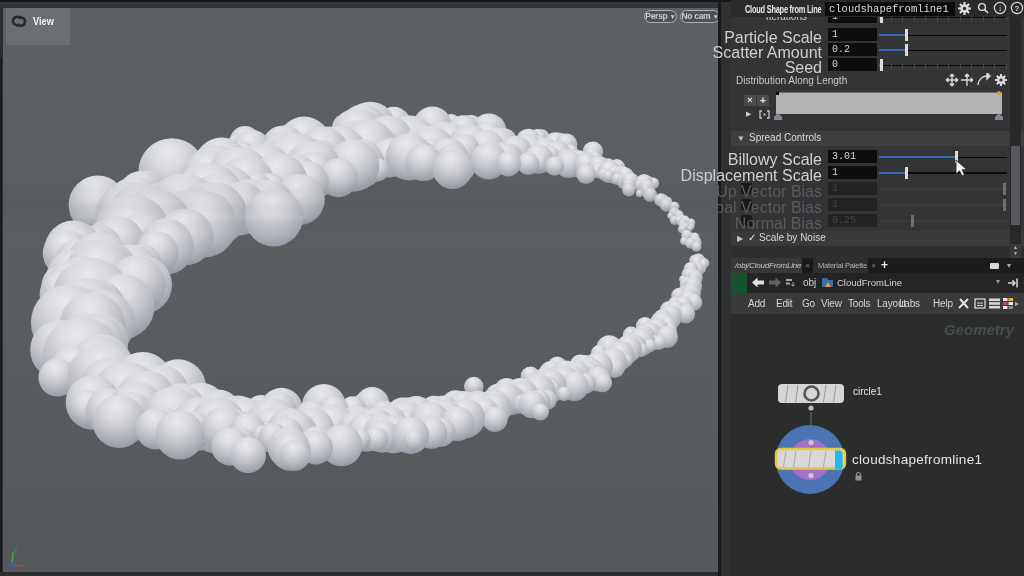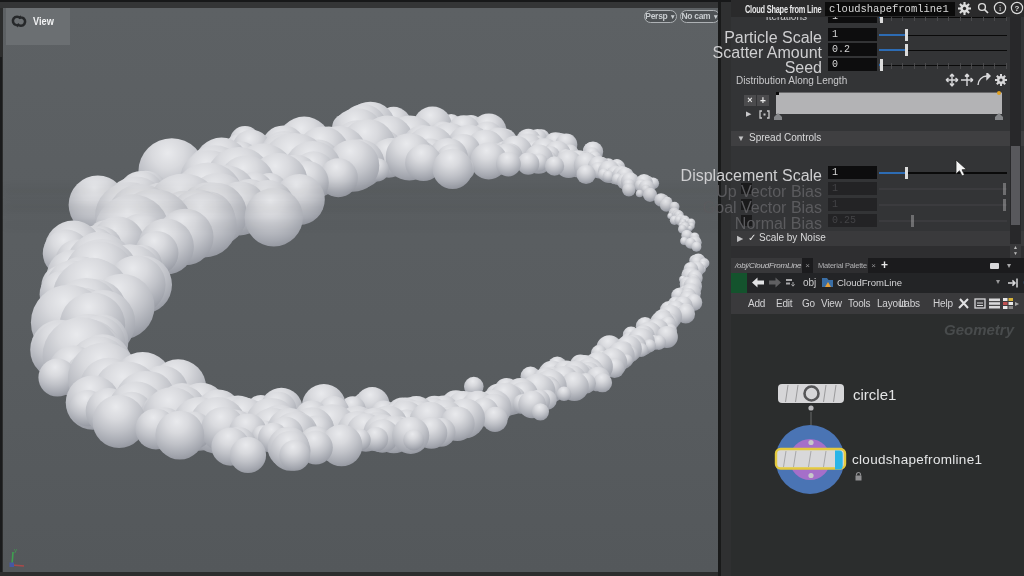--- a/index.html
+++ b/index.html
@@ -34,21 +34,21 @@
 #sthumb { position:absolute; left:1px; top:129px; width:9px; height:79px; background:#58585c; }
 #net { position:absolute; left:0; top:258px; width:293px; height:318px; background:#14532d; }
 #tabbar { position:absolute; left:0; top:0; width:293px; height:15px; background:#1b1b1d; }
 .tab { position:absolute; top:0; height:15px; font-size:8px; line-height:15px; letter-spacing:-0.2px; white-space:nowrap; overflow:hidden; }
 #pathbar { position:absolute; left:16px; top:15px; width:293px; height:20px; background:#232426; }
 #menubar { position:absolute; left:0; top:35px; width:293px; height:21px; background:#3a3a3c;
   color:#d2d2d4; font-size:10px; line-height:21px; letter-spacing:-0.2px; }
 #menubar span { position:absolute; top:0; }
 #canvas { position:absolute; left:0; top:56px; width:293px; height:262px; background:#2b2d2d; }
 #geomwm { position:absolute; right:10px; top:7px; color:#484b4c; font-size:15px; font-weight:bold;font-style:italic; }
-.nlabel { color:#e4e5e6; font-size:15px; position:absolute; }
+.nlabel { color:#e4e5e6; font-size:10px; position:absolute; }
 </style></head><body>
 
 <div style="position:absolute;left:0;top:0;width:1024px;height:2px;background:#171819;"></div>
 <div style="position:absolute;left:0;top:2px;width:728px;height:6px;background:#343536;"></div>
 <div id="vp">
   <svg width="719" height="564" viewBox="3 8 719 564" style="position:absolute;left:0;top:0">
     <defs>
       <radialGradient id="sg" cx="44%" cy="22%" r="85%">
         <stop offset="0%" stop-color="#e9eaed"></stop>
         <stop offset="28%" stop-color="#d9dade"></stop>
@@ -900,20 +900,27 @@
       <rect x="4.5" y="3.5" width="2" height="2" fill="#c8c8ca"></rect>
     </svg>
 <svg class="abs" style="left:42px;top:112px" width="232" height="9" viewBox="0 0 232 9">
       <path d="M1 8 v-3 l4-4 4 4 v3z" fill="#85878a"></path>
       <path d="M222 8 v-3 l4-4 4 4 v3z" fill="#85878a"></path>
     </svg>
 <div class="secbar" style="top:131px;height:15px;">
       <span class="abs" style="left:6px;top:3px;font-size:8px;color:#c2c2c4;">▼</span>
       <span class="abs" style="left:18px;top:1px;">Spread Controls</span>
     </div>
+<div class="prow" style="top:150px;">
+      <div class="plabel">Billowy Scale</div>
+      <div class="pbox">3.01</div>
+      <div class="ptrack"></div>
+      <div class="pblue" style="left:148px;width:76px;"></div>
+      <div class="phandle" style="left:224px;"></div>
+    </div>
 <div class="prow" style="top:165.5px;">
       <div class="plabel">Displacement Scale</div>
       <div class="pbox">1</div>
       <div class="ptrack"></div>
       <div class="pblue" style="left:148px;width:26px;"></div>
       <div class="phandle" style="left:174px;"></div>
     </div>
 <div class="prow dis" style="top:181.5px;">
       <div class="chk"></div>
       <div class="plabel">Up Vector Bias</div>

